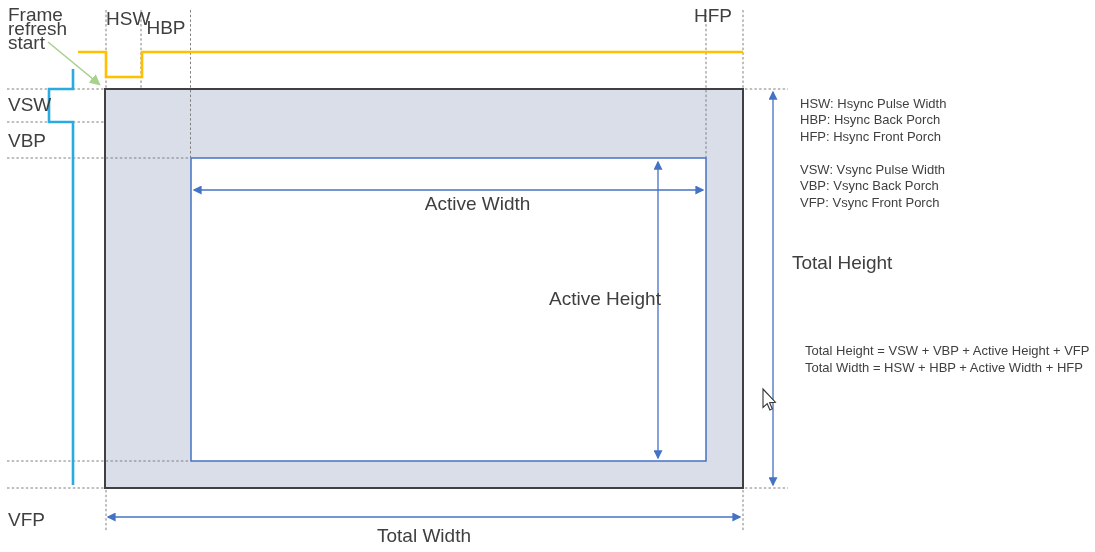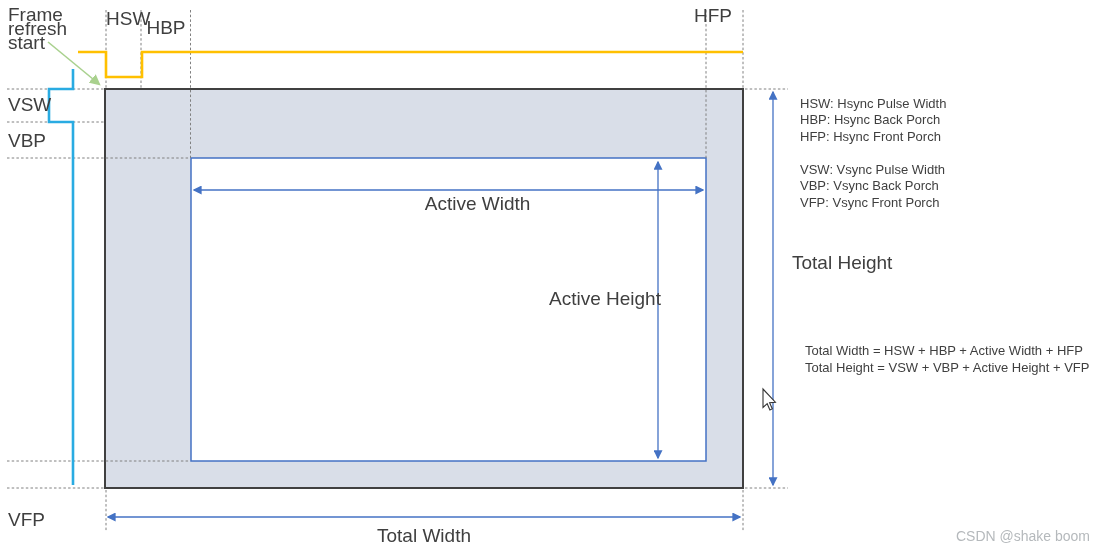--- a/index.html
+++ b/index.html
@@ -86,19 +86,18 @@
     <div>HBP: Hsync Back Porch</div>
     <div>HFP: Hsync Front Porch</div>
   </div>
   <div class="legend-block" style="left:800px;top:162px;">
     <div>VSW: Vsync Pulse Width</div>
     <div>VBP: Vsync Back Porch</div>
     <div>VFP: Vsync Front Porch</div>
   </div>
 
   <div class="formula-block" style="left:805px;top:342px;">
+    <div>Total Height = VSW + VBP + Active Height + VFP</div>
     <div>Total Width = HSW + HBP + Active Width + HFP</div>
-    <div>Total Height = VSW + VBP + Active Height + VFP</div>
   </div>
 
-  <div id="watermark">CSDN @shake boom</div>
 
 </div>
 
 </body></html>

